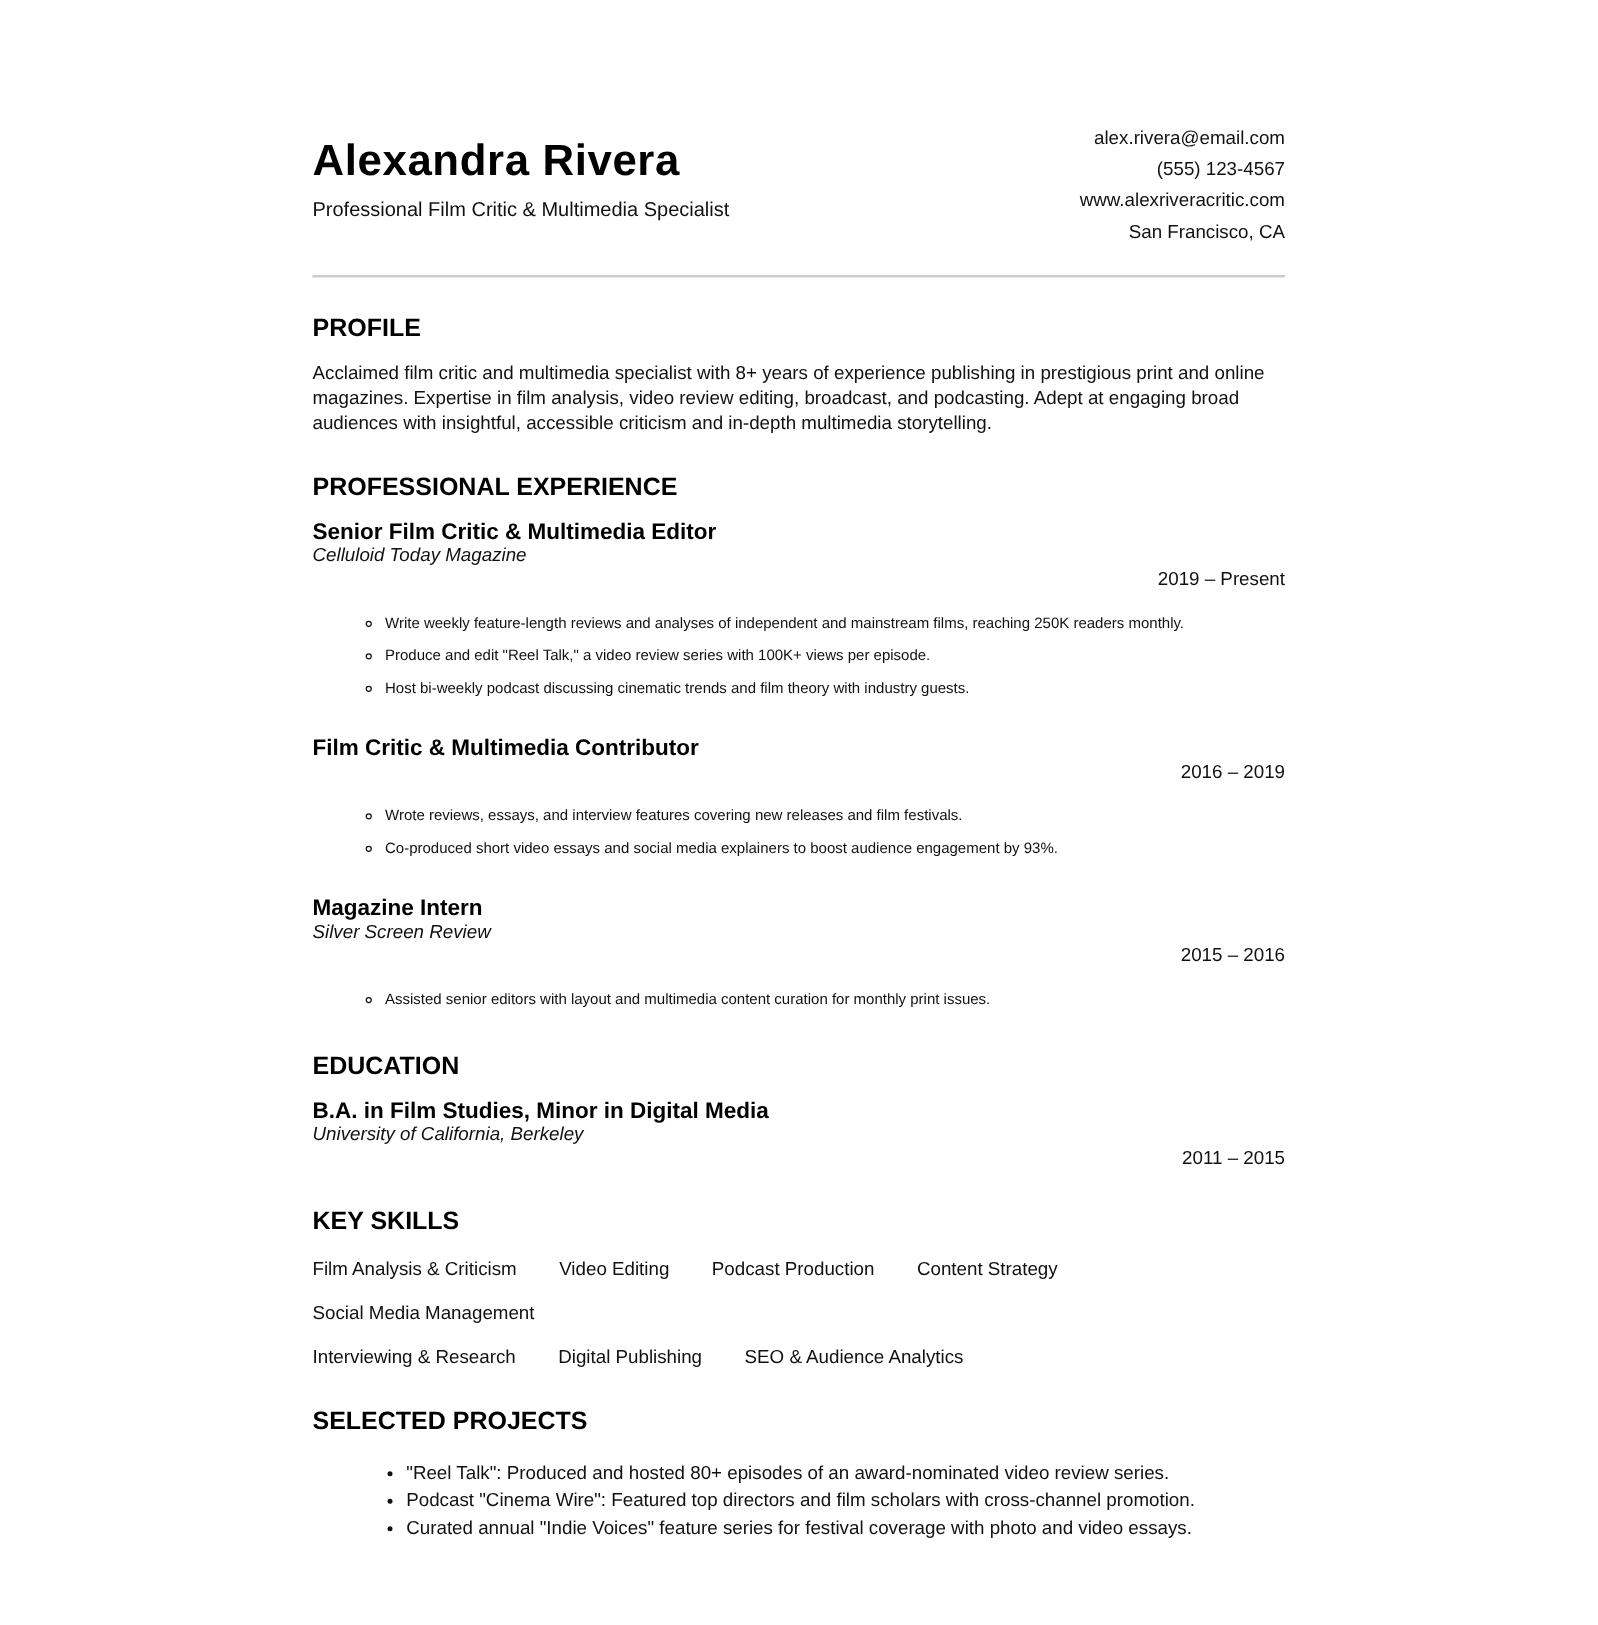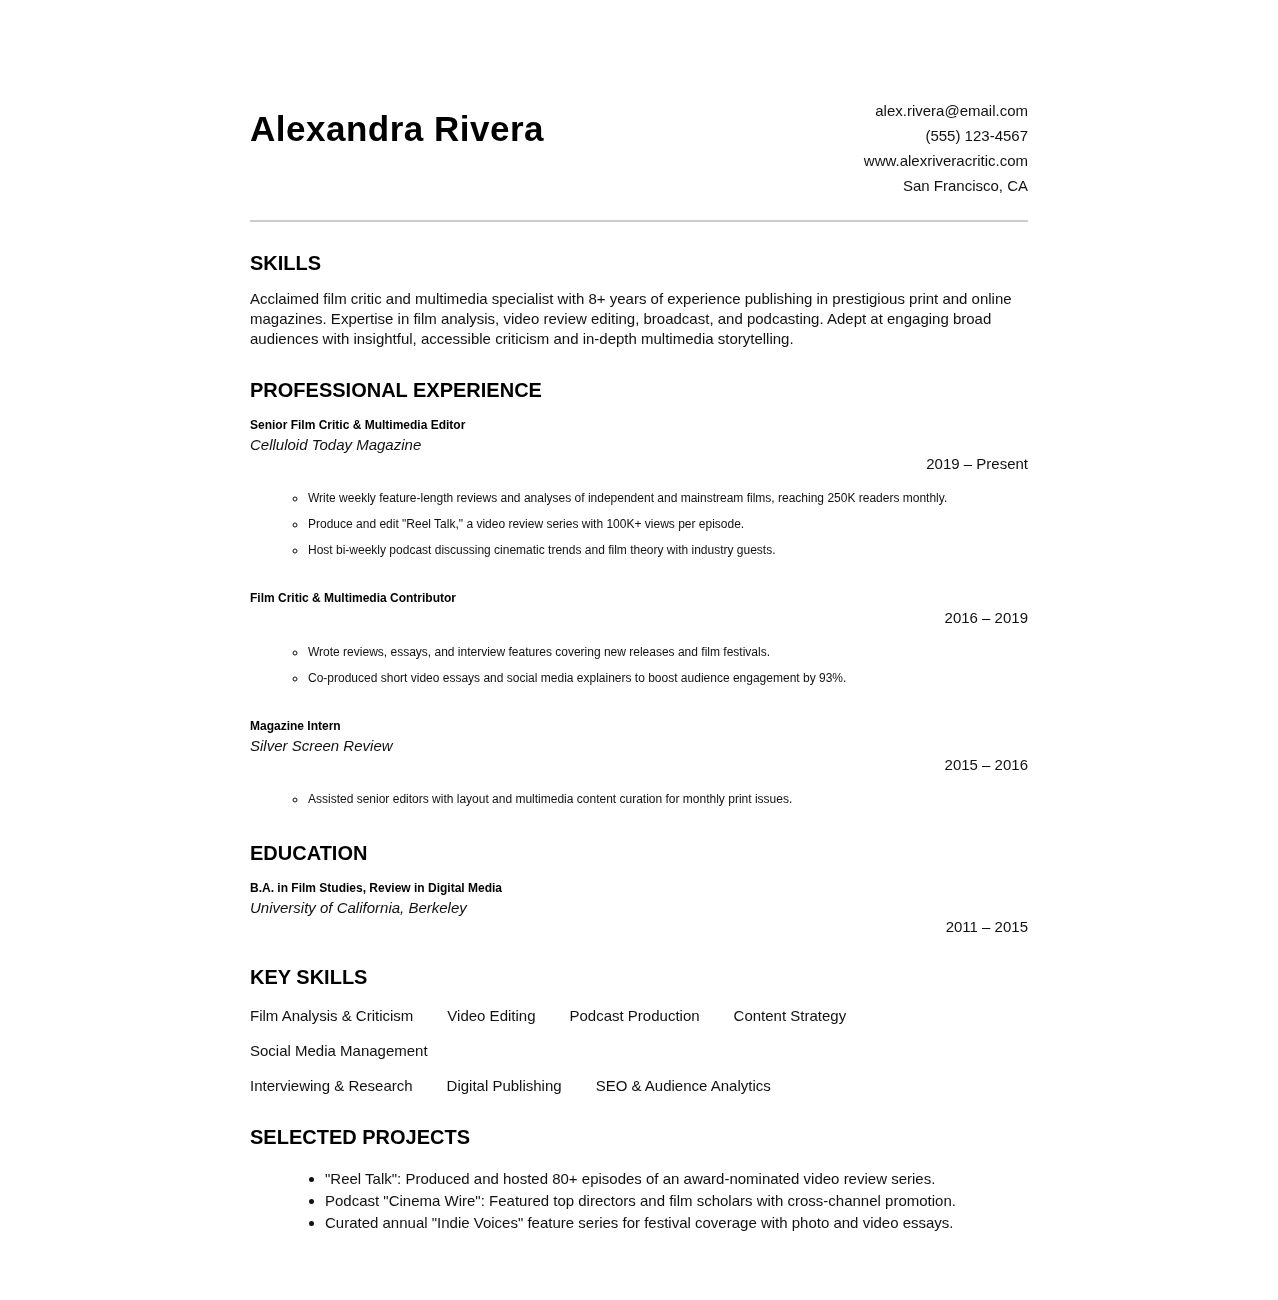--- a/index.html
+++ b/index.html
@@ -58,21 +58,21 @@
   .profile-text {
     font-size: 15px;
     line-height: 20px;
     margin: 0;
   }
 
   
   .job { margin-bottom: 26px; }
   .job:last-child { margin-bottom: 0; }
   .job-title {
-    font-size: 12px;
+    font-size: 18px;
     font-weight: 700;
     margin: 0;
     line-height: 19px;
     color: #000000;
   }
   .company { font-size: 15px; font-style: italic; line-height: 19px; }
   .dates { font-size: 15px; line-height: 19px; text-align: right; }
   ul.exp-bullets {
     list-style-type: circle;
     margin: 12px 0 0 0;
@@ -98,33 +98,34 @@
 </style>
 </head>
 <body>
 
 <div class="canvas">
   <div class="doc">
 
     <header class="doc-header">
       <div class="header-left">
         <h1 class="name">Alexandra Rivera</h1>
+        <div class="subtitle">Professional Film Critic &amp; Multimedia Specialist</div>
       </div>
       <div class="contact">
         <div>alex.rivera@email.com</div>
         <div>(555) 123-4567</div>
         <div>www.alexriveracritic.com</div>
         <div>San Francisco, CA</div>
       </div>
     </header>
 
     <hr class="divider">
 
     <section>
-      <h2 class="section-heading">SKILLS</h2>
+      <h2 class="section-heading">PROFILE</h2>
       <p class="profile-text">Acclaimed film critic and multimedia specialist with 8+ years of experience publishing in prestigious print and online magazines. Expertise in film analysis, video review editing, broadcast, and podcasting. Adept at engaging broad audiences with insightful, accessible criticism and in-depth multimedia storytelling.</p>
     </section>
 
     <section>
       <h2 class="section-heading">PROFESSIONAL EXPERIENCE</h2>
 
       <div class="job">
         <h3 class="job-title">Senior Film Critic &amp; Multimedia Editor</h3>
         <div class="company">Celluloid Today Magazine</div>
         <div class="dates">2019 – Present</div>
@@ -150,21 +151,21 @@
         <div class="dates">2015 – 2016</div>
         <ul class="exp-bullets">
           <li>Assisted senior editors with layout and multimedia content curation for monthly print issues.</li>
         </ul>
       </div>
     </section>
 
     <section>
       <h2 class="section-heading">EDUCATION</h2>
       <div class="job">
-        <h3 class="job-title">B.A. in Film Studies, Review in Digital Media</h3>
+        <h3 class="job-title">B.A. in Film Studies, Minor in Digital Media</h3>
         <div class="company">University of California, Berkeley</div>
         <div class="dates">2011 – 2015</div>
       </div>
     </section>
 
     <section>
       <h2 class="section-heading">KEY SKILLS</h2>
       <div class="skills-block">
         <div class="skill-row">
           <span class="skill">Film Analysis &amp; Criticism</span>

